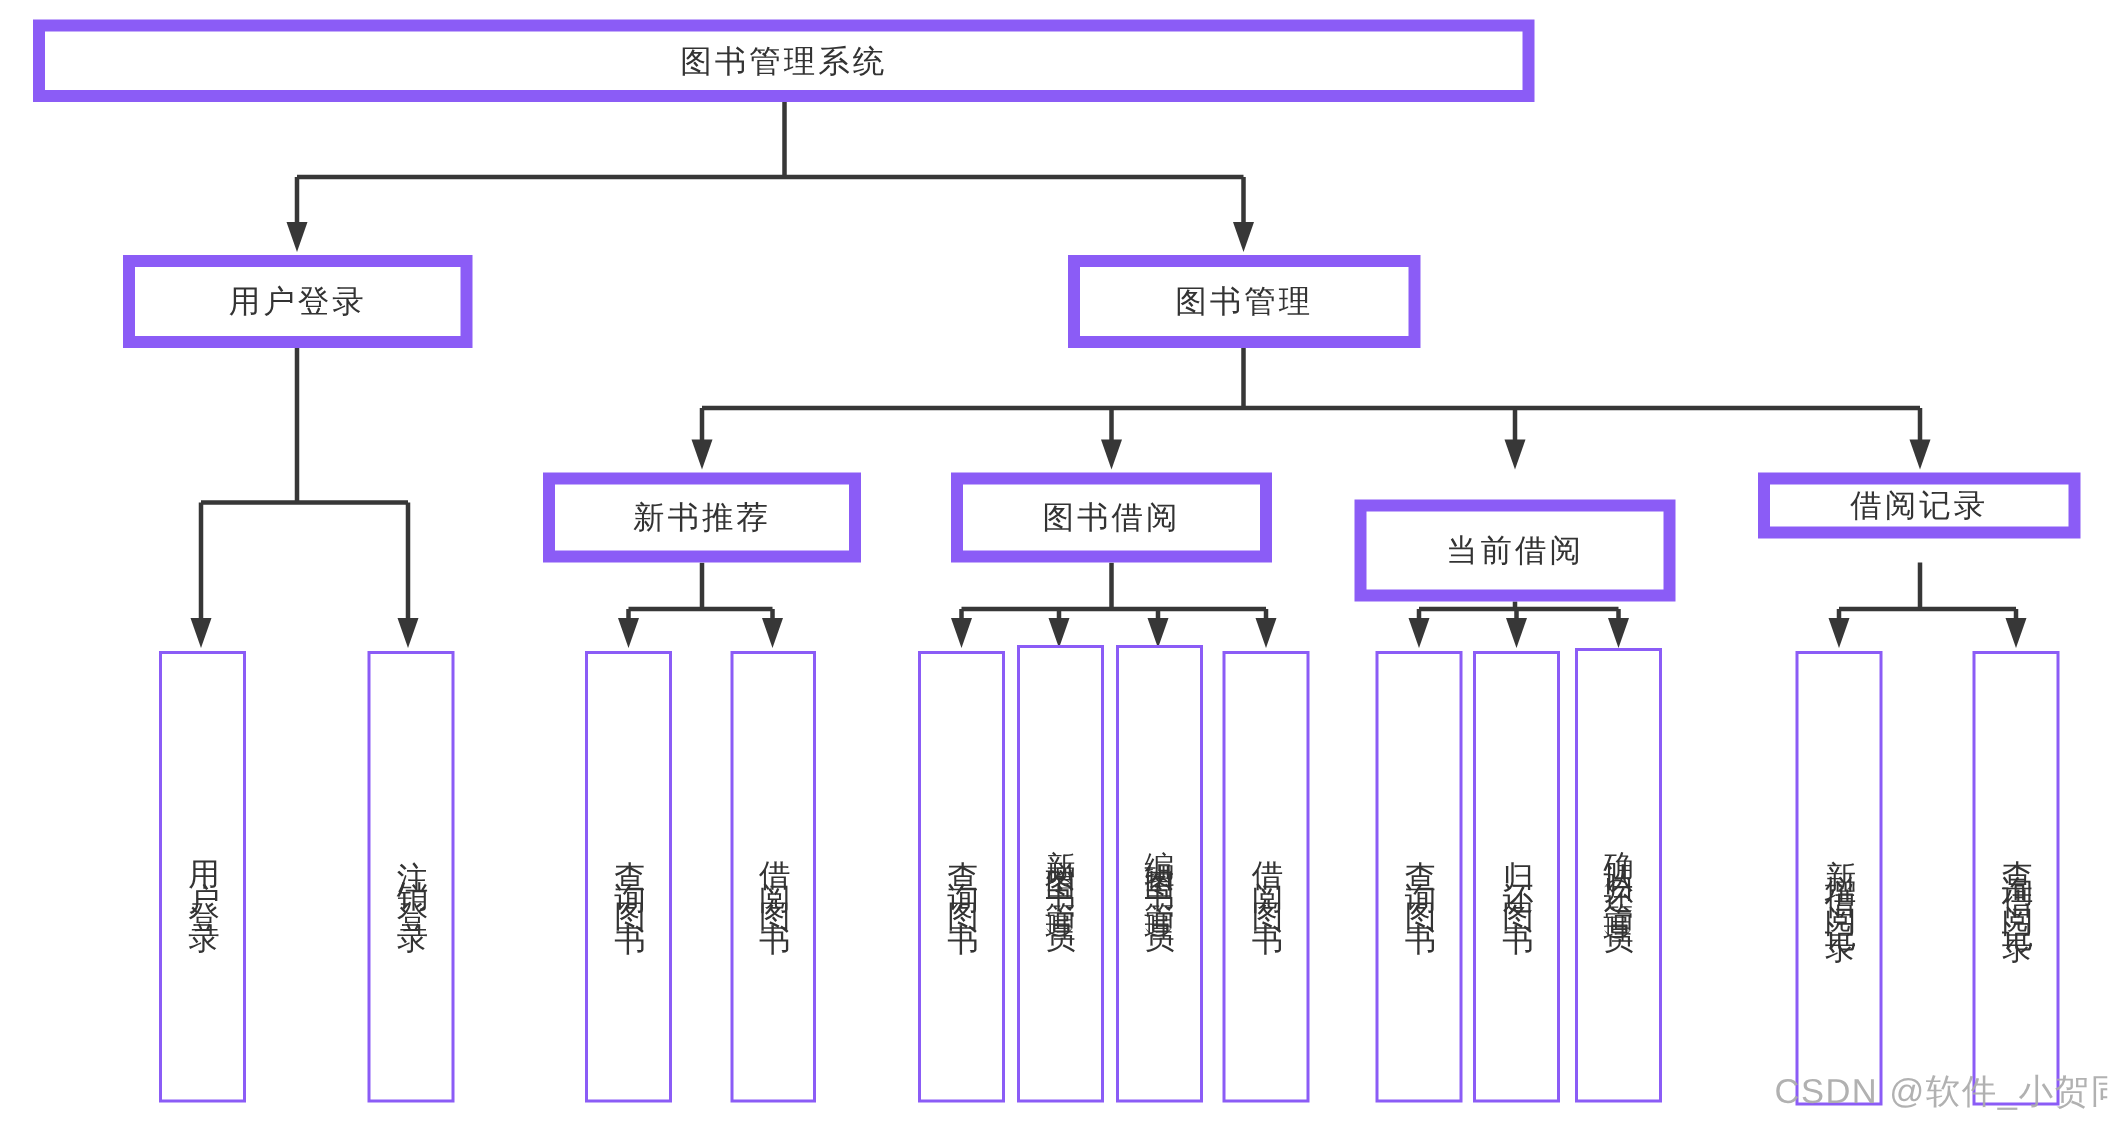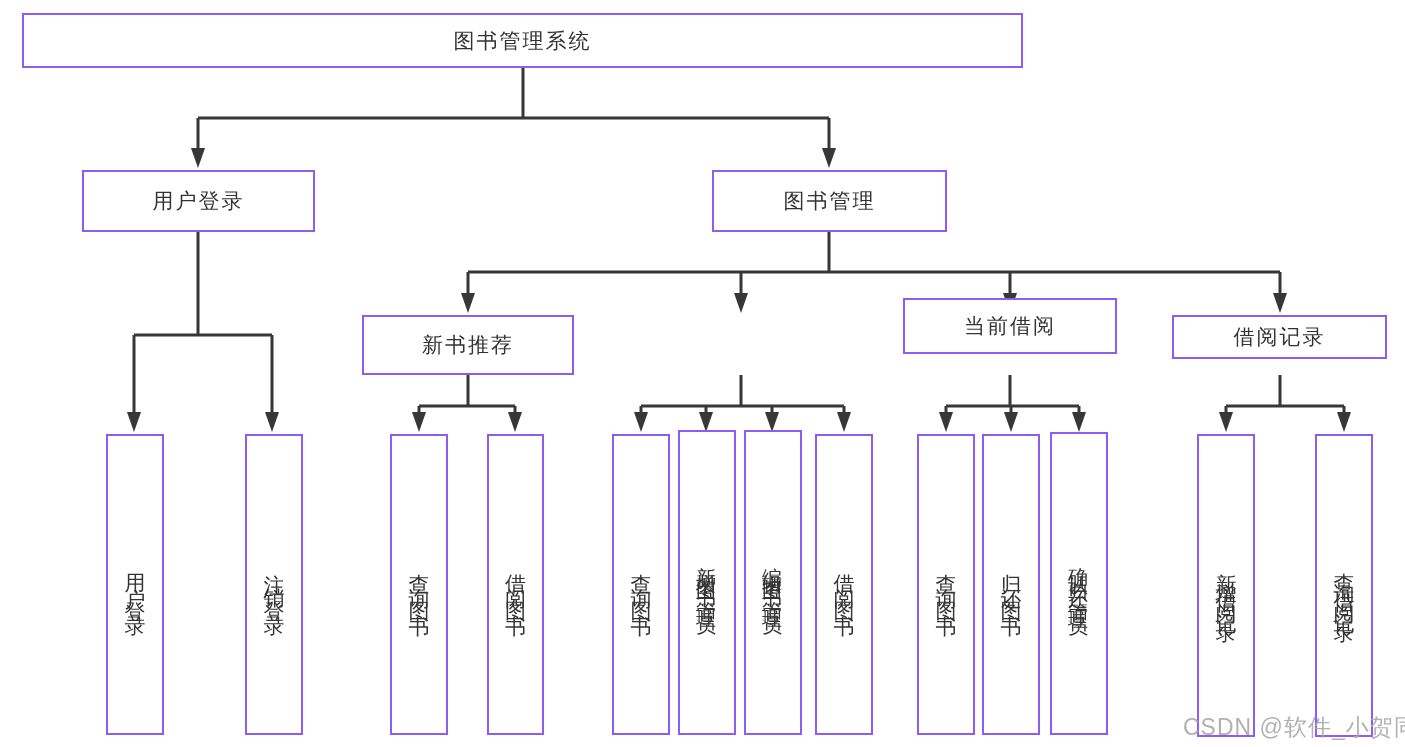--- a/index.html
+++ b/index.html
@@ -9,21 +9,21 @@
     background:#ffffff;
     font-family:"Liberation Sans", sans-serif;
     overflow:hidden;
   }
   .connector-layer{
     position:absolute;left:0;top:0;width:1405px;height:747px;z-index:1;
   }
   .node{
     position:absolute;
     box-sizing:border-box;
-    border:2px solid #8b5cf6;
+    border:8px solid #8b5cf6;
     background:#ffffff;
     display:flex;align-items:center;justify-content:center;
     color:#333333;
     font-size:21px;
     letter-spacing:2px;
     z-index:2;
     text-align:center;
   }
   .vnode{
     writing-mode:vertical-rl;
@@ -86,21 +86,22 @@
       <polygon points="1337,412 1351,412 1344,432"></polygon>
     </g>
   </svg>
 
   <div class="node" style="left:22px;top:13px;width:1001px;height:55px">图书管理系统</div>
 
   <div class="node" style="left:82px;top:170px;width:233px;height:62px">用户登录</div>
   <div class="node" style="left:362px;top:315px;width:212px;height:60px">新书推荐</div>
 
   <div class="node" style="left:712px;top:170px;width:235px;height:62px">图书管理</div>
-  <div class="node" style="left:903px;top:298px;width:214px;height:56px">当前借阅</div>
+  <div class="node" style="left:634px;top:315px;width:214px;height:60px">图书借阅</div>
+  <div class="node" style="left:903px;top:333px;width:214px;height:68px">当前借阅</div>
   <div class="node" style="left:1172px;top:315px;width:215px;height:44px">借阅记录</div>
 
   <div class="node vnode v4" style="left:106px;top:434px;width:58px;height:301px">用户登录</div>
   <div class="node vnode v4" style="left:245px;top:434px;width:58px;height:301px">注销登录</div>
 
   <div class="node vnode v4" style="left:390px;top:434px;width:58px;height:301px">查询图书</div>
   <div class="node vnode v4" style="left:487px;top:434px;width:57px;height:301px">借阅图书</div>
 
   <div class="node vnode v4" style="left:612px;top:434px;width:58px;height:301px">查询图书</div>
   <div class="node vnode v9" style="left:678px;top:430px;width:58px;height:305px">新增图书（管理员）</div>

